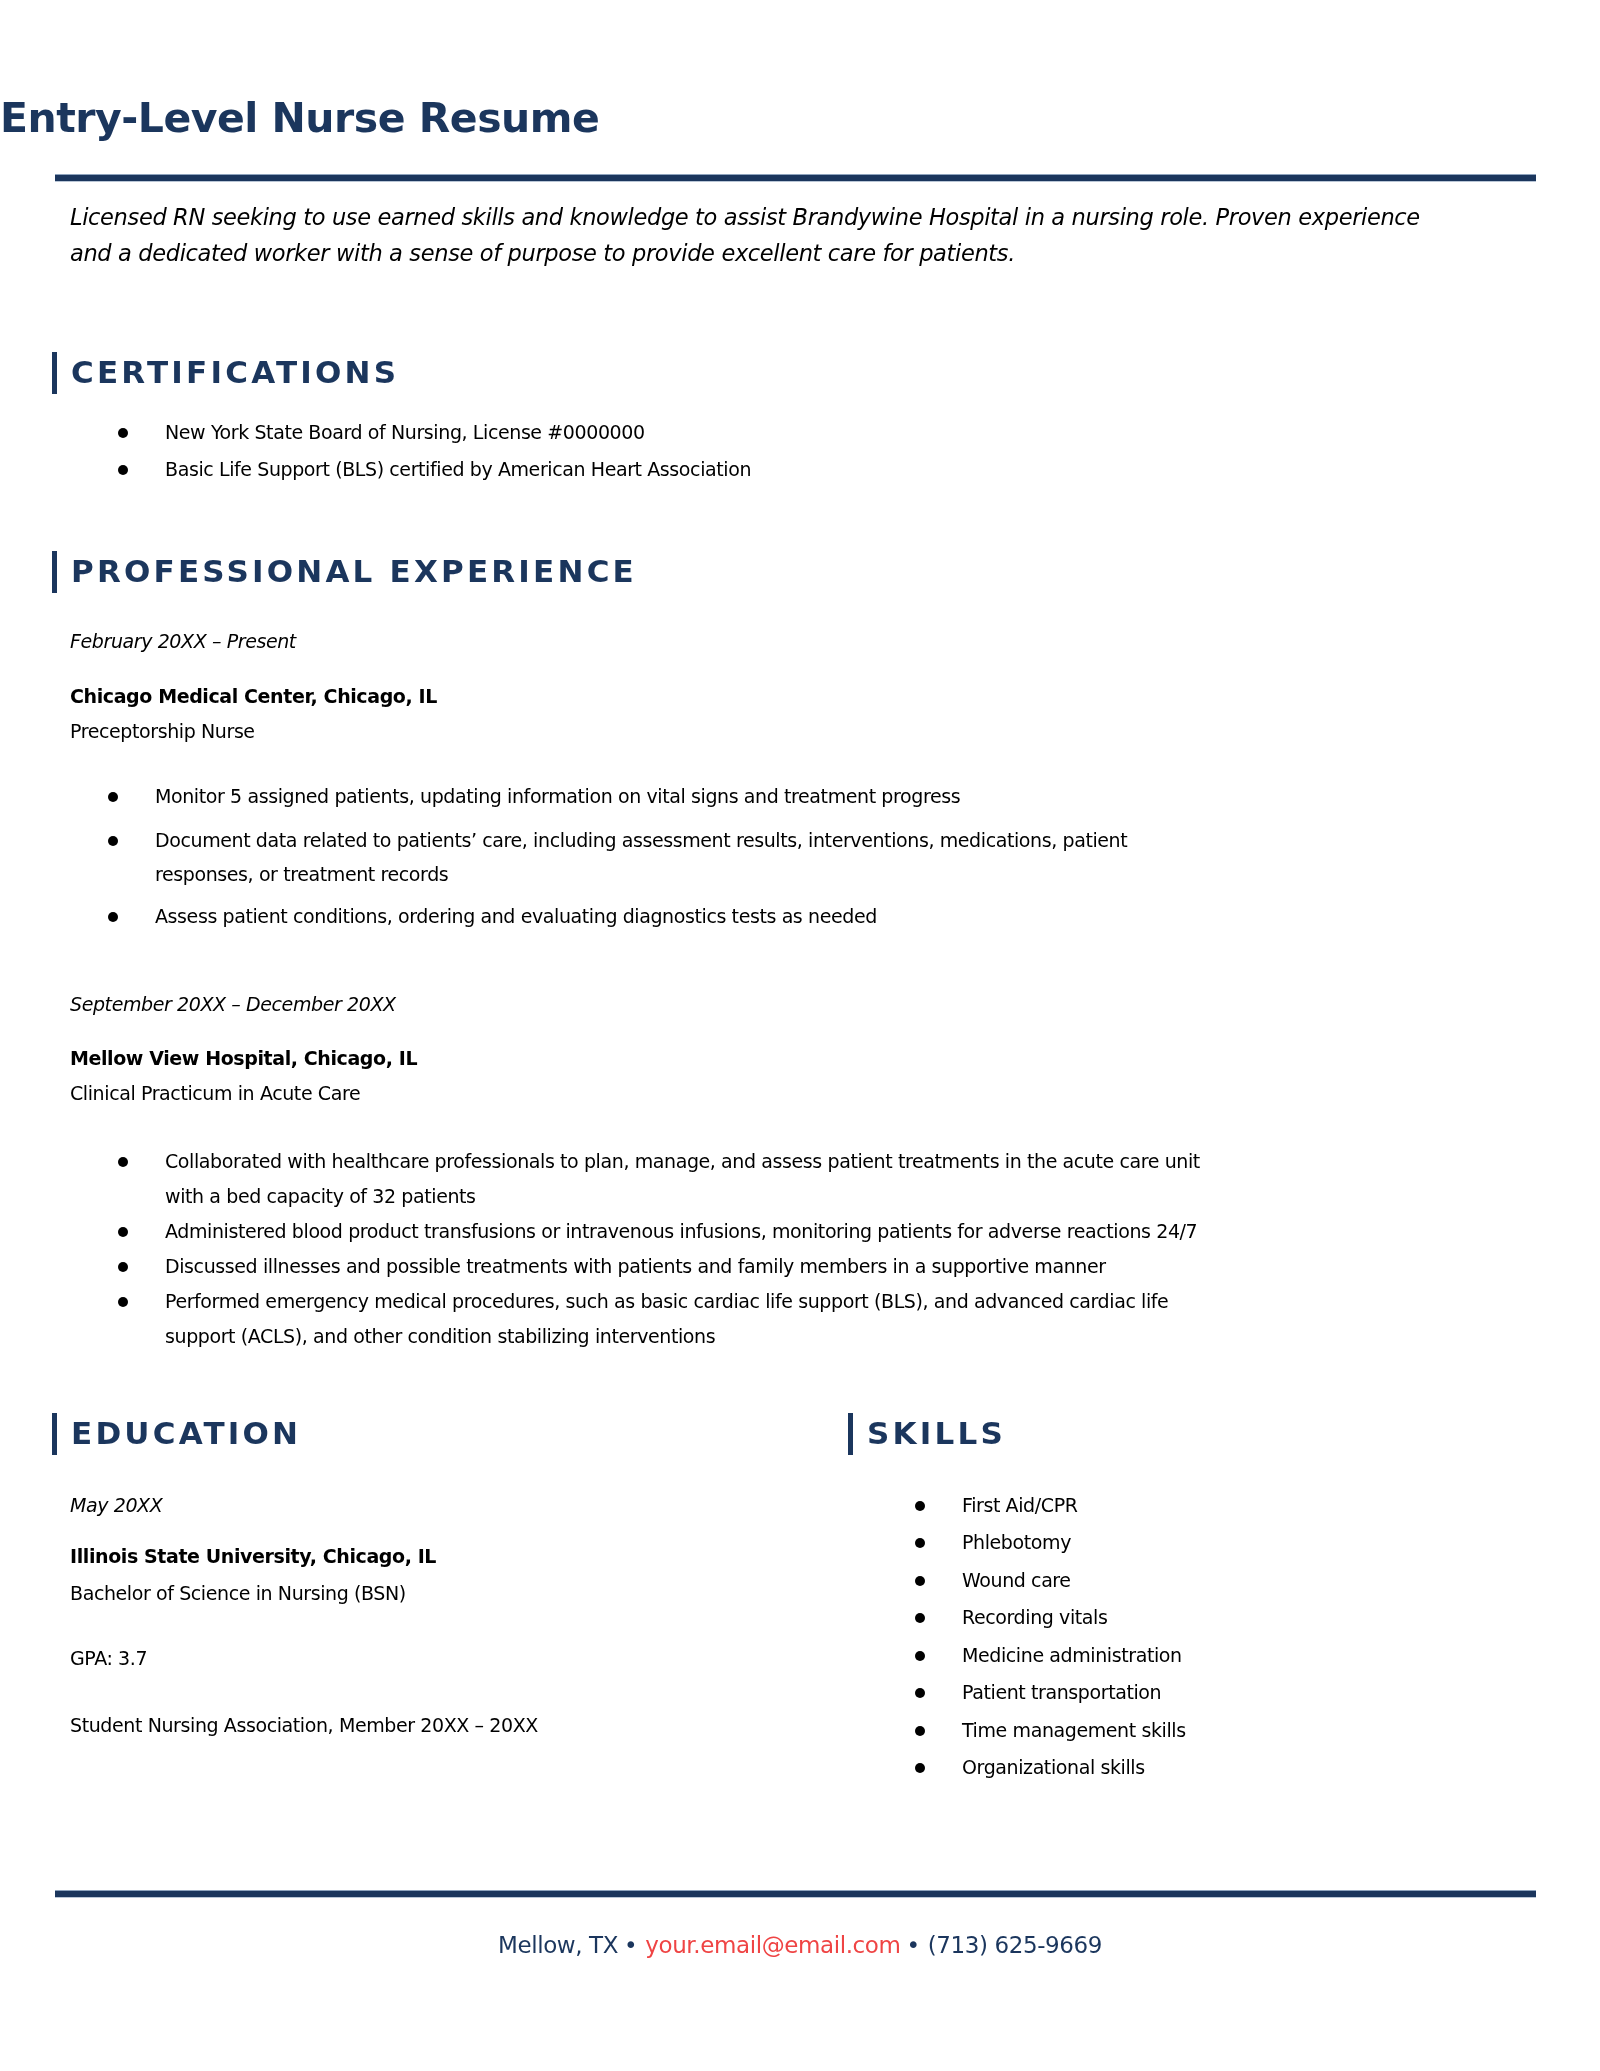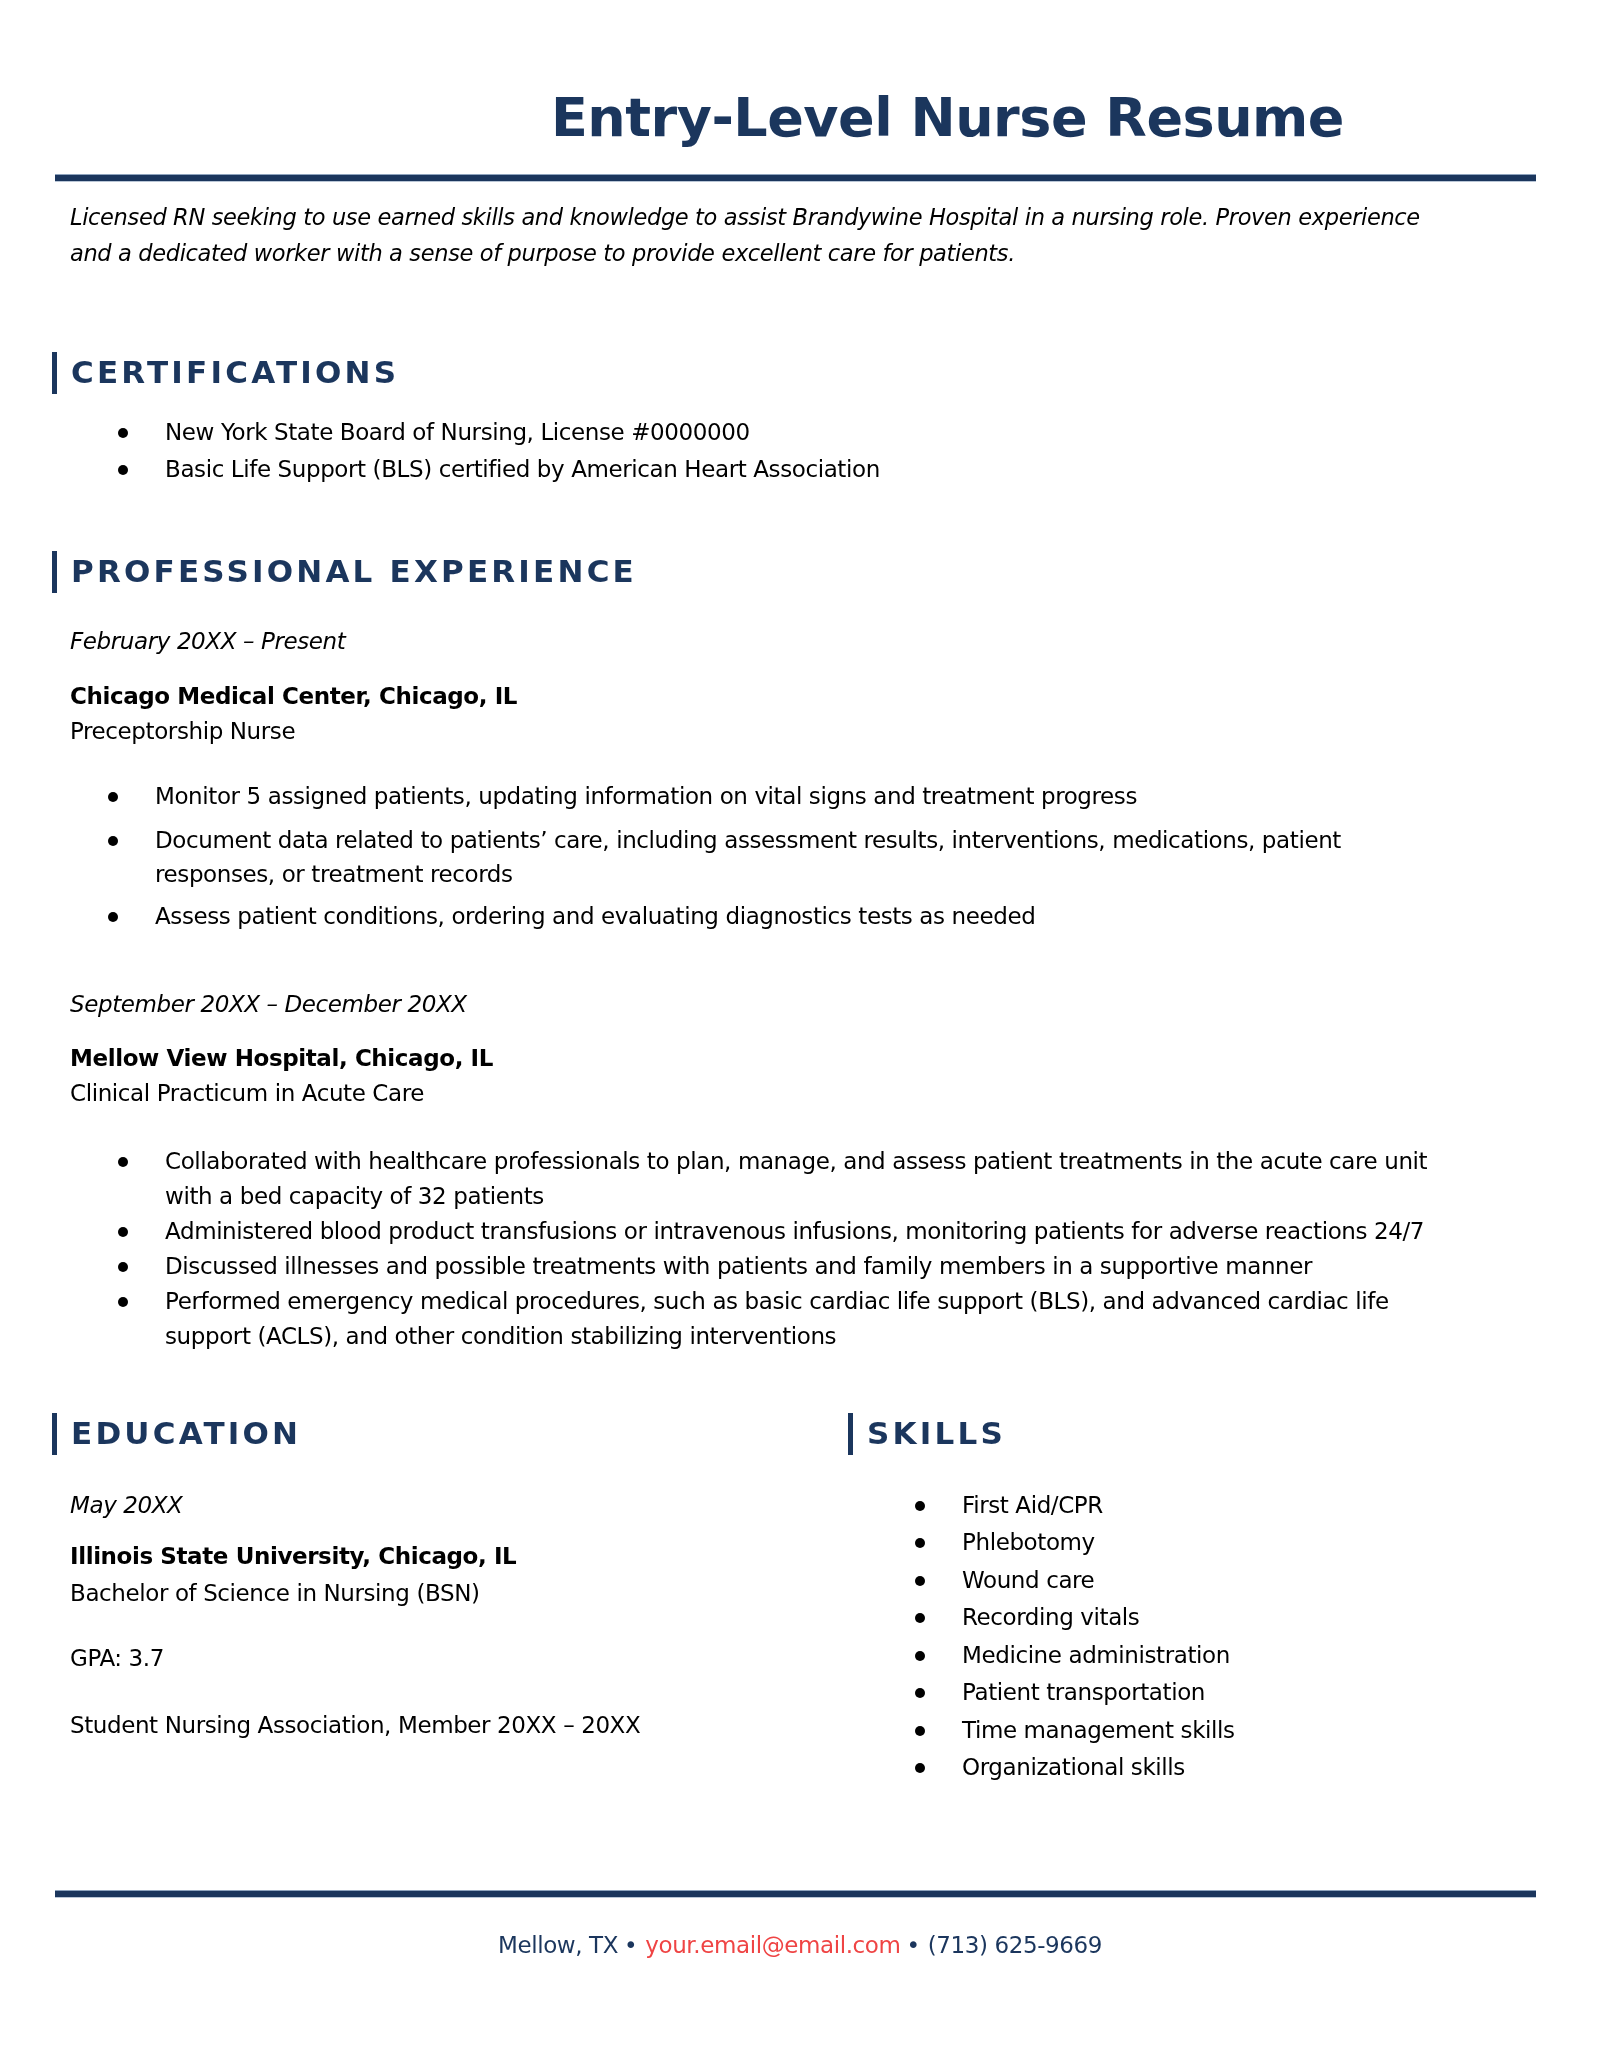--- a/index.html
+++ b/index.html
@@ -14,24 +14,24 @@
       overflow: hidden;
       font-family: "DejaVu Sans", "Liberation Sans", sans-serif;
       color: #000000;
     }
 
     
     .title {
       position: absolute;
       left: 0; width: 1344px;
       top: 78px;
-      text-align: right;
+      text-align: left;
       font-family: "DejaVu Sans", sans-serif;
       font-weight: bold;
-      font-size: 54px;
+      font-size: 41px;
       line-height: 80px;
       color: #1b365d;
       letter-spacing: -0.5px;
     }
     .rule {
       position: absolute;
       left: 55px;
       width: 1481px;
       height: 6px;
       background: #1b365d;
@@ -68,21 +68,21 @@
       line-height: 30px;
       letter-spacing: 3.2px;
       color: #1b365d;
       white-space: nowrap;
     }
 
     
     .txt {
       position: absolute;
       font-family: "DejaVu Sans", sans-serif;
-      font-size: 23px;
+      font-size: 19px;
       line-height: 30px;
       color: #000;
       white-space: nowrap;
       letter-spacing: -0.4px;
     }
     .italic { font-style: italic; }
     .bold { font-weight: bold; }
 
     .bullet {
       position: absolute;

